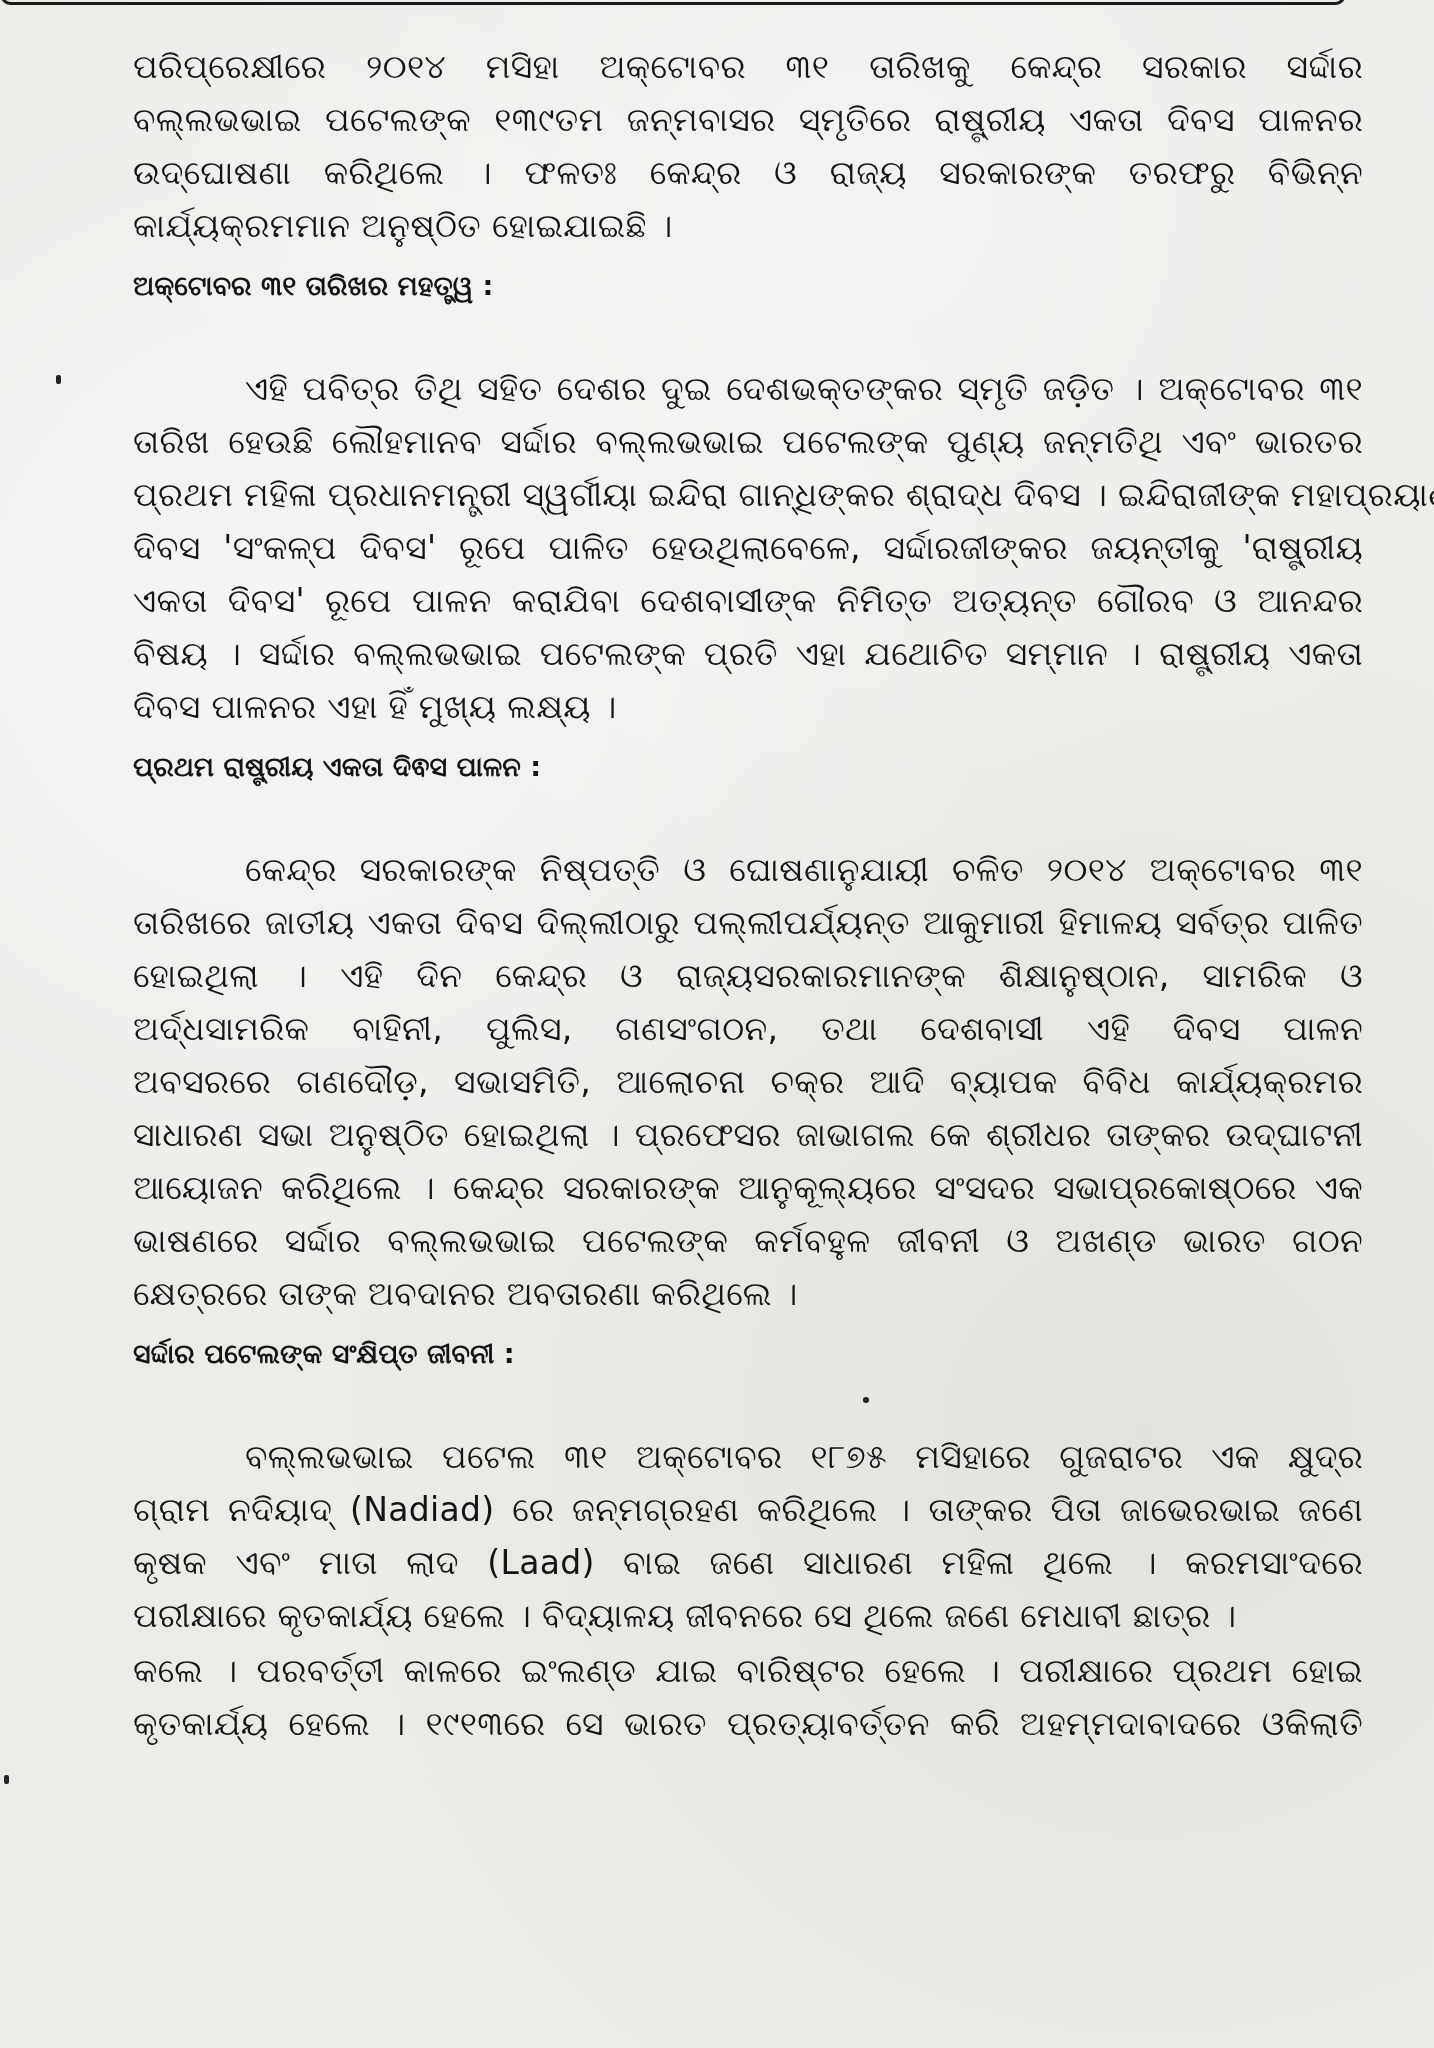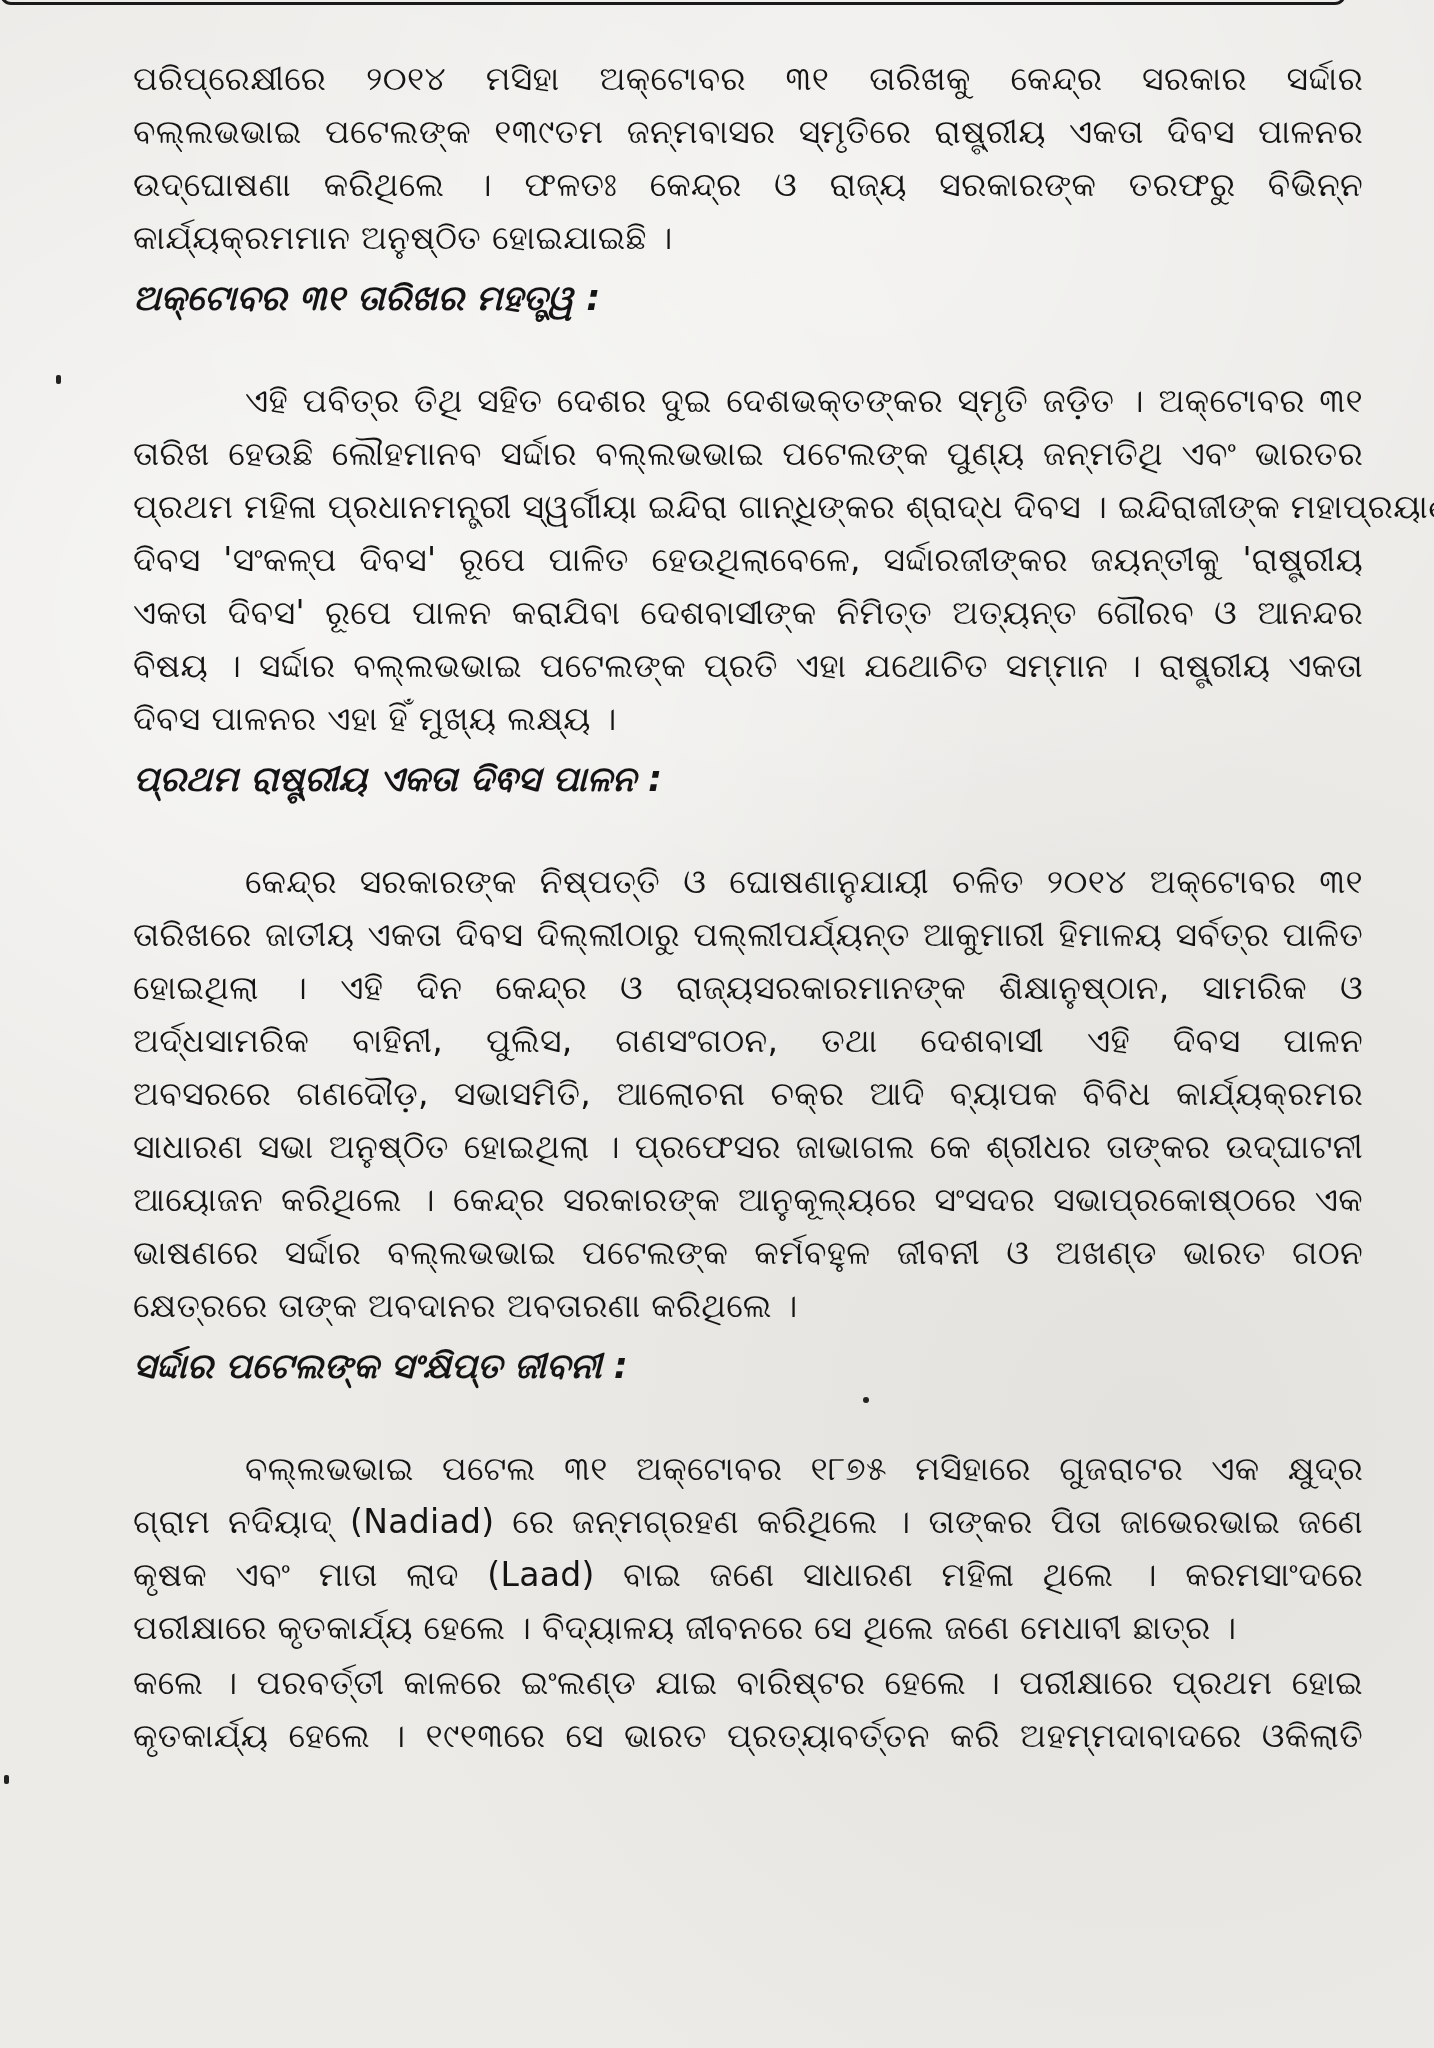--- a/index.html
+++ b/index.html
@@ -19,42 +19,41 @@
   .top-border {
     position: absolute;
     left: 0; top: -6px;
     width: 1340px; height: 8px;
     border: 3px solid #1a1a1a;
     border-top: none;
     border-radius: 0 0 12px 12px;
   }
   .page {
     position: absolute;
-    left: 133px; top: 52px;
+    left: 133px; top: 40px;
     width: 1230px;
   }
   .line {
     font-size: 33px;
     line-height: 53px;
     height: 53px;
     white-space: nowrap;
     text-align: justify;
     text-align-last: justify;
     letter-spacing: 0.3px;
   }
   .line.last { text-align-last: left; }
   .indent { padding-left: 112px; margin-top: 46px; }
   .heading {
-    font-size: 35px;
+    font-size: 27px;
     font-weight: bold;
     line-height: 60px;
     height: 60px;
     margin-top: 4px;
     white-space: nowrap;
-    font-style: italic;
   }
   .section { margin-bottom: 2px; }
   .stray-dot {
     position: absolute;
     width: 5px; height: 9px;
     background: #222;
     border-radius: 2px;
   }
 </style>
 </head>

